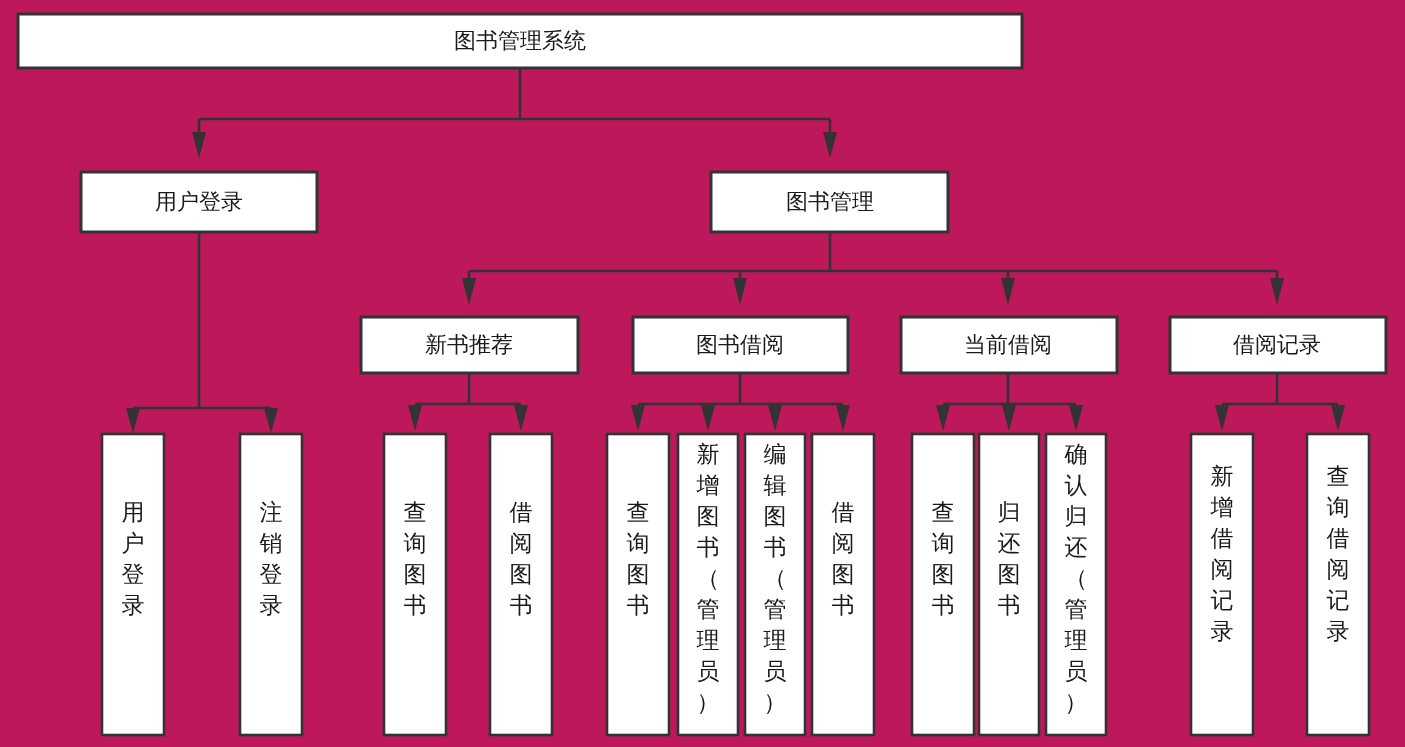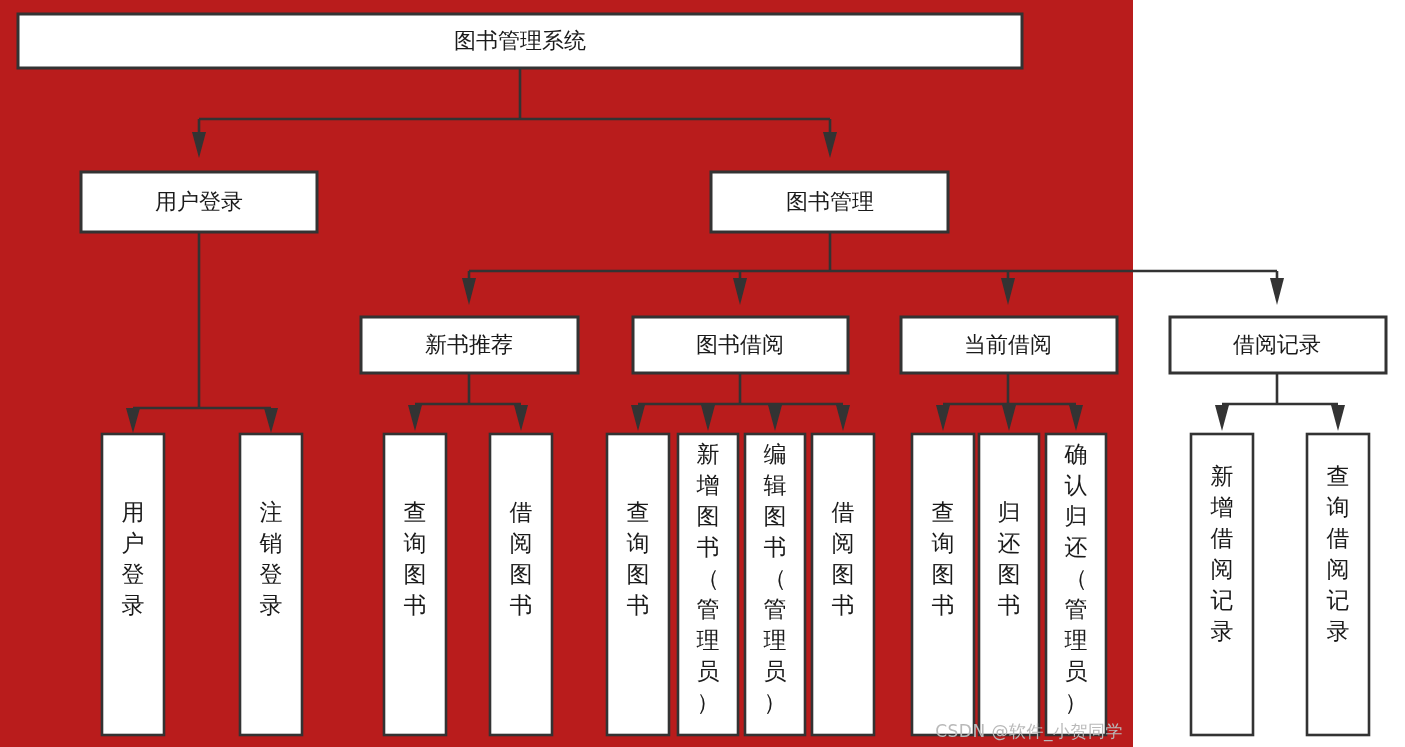--- a/index.html
+++ b/index.html
@@ -8,23 +8,23 @@
     background: #ffffff;
   }
   body {
     width: 1405px;
     height: 747px;
     overflow: hidden;
     font-family: "Liberation Sans", "DejaVu Sans", sans-serif;
   }
   #diagram-root {
     position: relative;
-    width: 1133px;
+    width: 1405px;
     height: 747px;
-    background: #b91c1c;
+    background: #be185d;
   }
   svg#tree-svg {
     position: absolute;
     left: 0;
     top: 0;
     width: 1405px;
     height: 747px;
     display: block;
   }
   .node-box {
@@ -216,14 +216,13 @@
         <rect class="node-box-thin" x="1191" y="434" width="62" height="301"></rect>
         <text class="leaf-label-char" x="1222" y="484"><tspan x="1222" dy="0">新</tspan><tspan x="1222" dy="31">增</tspan><tspan x="1222" dy="31">借</tspan><tspan x="1222" dy="31">阅</tspan><tspan x="1222" dy="31">记</tspan><tspan x="1222" dy="31">录</tspan></text>
       </g>
       <g>
         <rect class="node-box-thin" x="1307" y="434" width="62" height="301"></rect>
         <text class="leaf-label-char" x="1338" y="484"><tspan x="1338" dy="0">查</tspan><tspan x="1338" dy="31">询</tspan><tspan x="1338" dy="31">借</tspan><tspan x="1338" dy="31">阅</tspan><tspan x="1338" dy="31">记</tspan><tspan x="1338" dy="31">录</tspan></text>
       </g>
     </g>
   </svg>
 
-  <div class="watermark">CSDN @软件_小贺同学</div>
 </div>
 
 </body></html>

